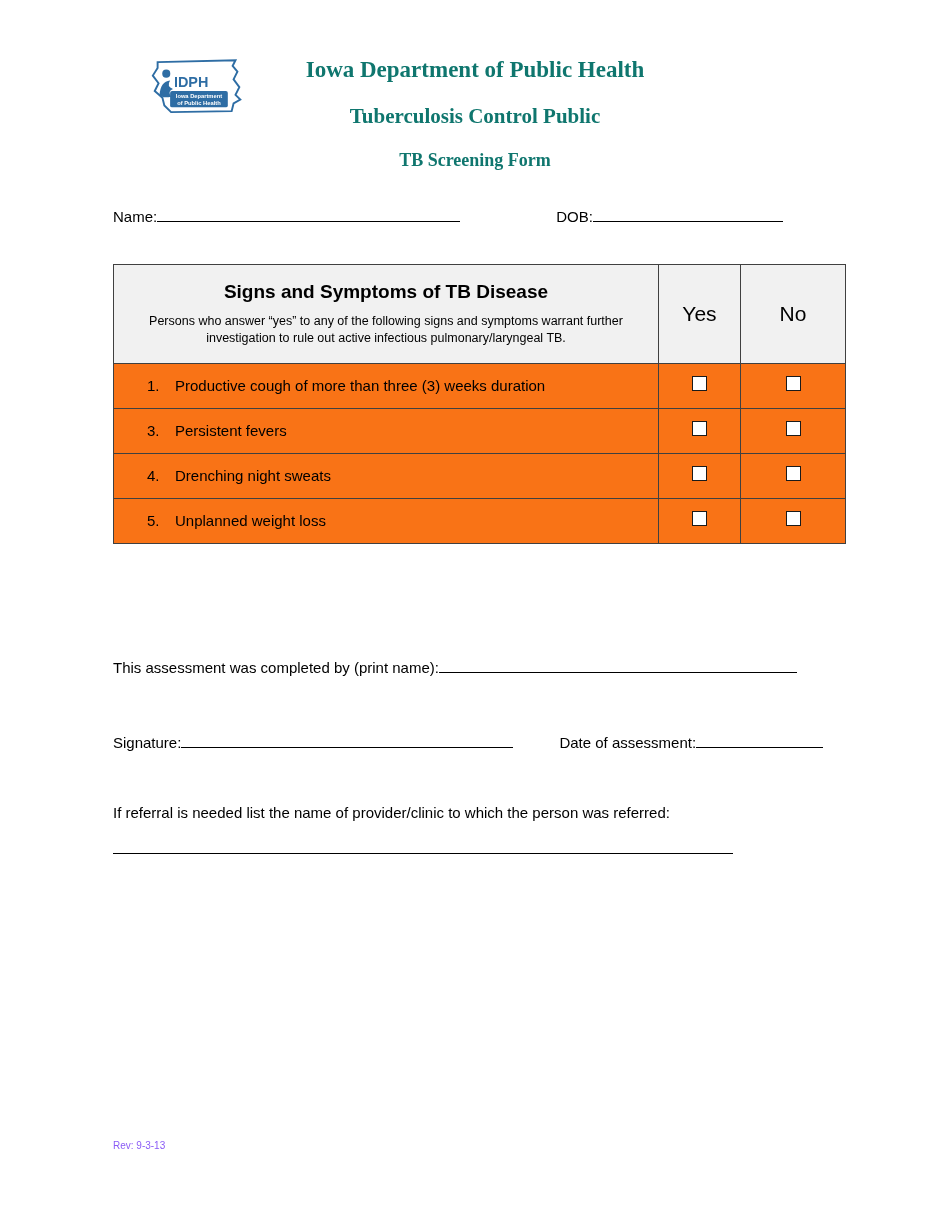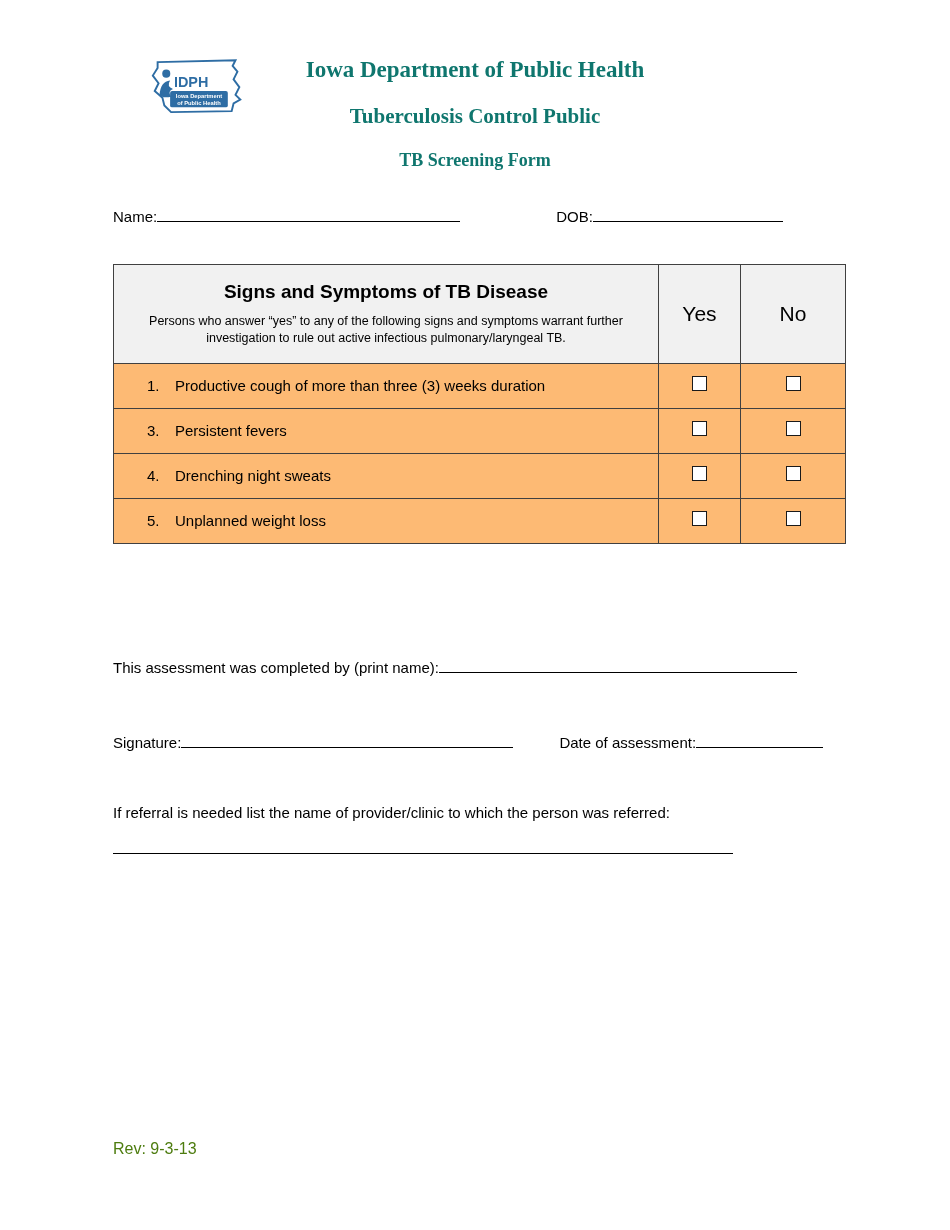--- a/index.html
+++ b/index.html
@@ -25,21 +25,21 @@
   
   .line { display:inline-block; height:17px; border-bottom:1px solid #000; vertical-align:baseline; }
 
   .name-row { position:absolute; top:205px; left:113px; width:732px; font-size:15px; display:flex; align-items:baseline; }
   .line-name { width:303px; }
   .dob-group { margin-left:96px; display:flex; align-items:baseline; }
   .line-dob { width:190px; }
 
   
   .tb-table { position:absolute; top:264px; left:113px; width:732px; border-collapse:collapse; table-layout:fixed; }
-  .tb-table th, .tb-table td { border:1px solid #404040; background:#fdba74; }
+  .tb-table th, .tb-table td { border:1px solid #404040; background:#f97316; }
   .tb-table thead th { background:#F1F1F1; }
   .col-symptom { width:545px; }
   .col-yes { width:82px; }
   .col-no  { width:105px; }
   .thead-main { height:92px; vertical-align:middle; padding:16px 10px; }
   .tbl-title { font-size:19px; font-weight:bold; text-align:center; margin-bottom:10px; }
   .tbl-desc  { font-size:12.5px; font-weight:normal; text-align:center; max-width:525px; margin:0 auto; line-height:1.35; }
   .thead-yn  { font-size:21px; font-weight:normal; text-align:center; vertical-align:middle; }
   .row-cell  { height:45px; font-size:15px; padding-left:33px; vertical-align:middle; }
   .row-num   { display:inline-block; width:28px; }
@@ -51,21 +51,21 @@
   .line-completed { width:358px; }
 
   .sig-row { position:absolute; top:731px; left:113px; width:732px; font-size:15px; display:flex; align-items:baseline; }
   .line-signature { width:332px; }
   .date-group { margin-left:46px; display:flex; align-items:baseline; }
   .line-date { width:127px; }
 
   .referral-label { position:absolute; top:804px; left:113px; font-size:15px; }
   .referral-line  { position:absolute; top:836px; left:113px; width:620px; height:18px; border-bottom:1px solid #000; }
 
-  .rev { position:absolute; top:1140px; left:113px; font-size:16px; color:#4d7c0f; }
+  .rev { position:absolute; top:1140px; left:113px; font-size:10px; color:#8b5cf6; }
 </style>
 </head>
 <body>
 
 <div class="page">
 
   <svg class="logo" viewBox="0 0 104 72" aria-hidden="true">
     <path d="M10,7 L91,5 L88,11 L93,17 L89,25 L95,33 L91,41 L96,46 L89,50 L87,58 L24,59 L17,52 L15,44 L7,37 L11,29 L5,21 L10,13 Z" fill="#ffffff" stroke="#2E6DA4" stroke-width="2"></path>
     <circle cx="19" cy="19" r="4.2" fill="#2E6DA4"></circle>
     <path d="M12,41 Q13,27 23,26 Q19,32 26,35 Q20,37 24,43 Q15,45 12,41 Z" fill="#2E6DA4"></path>

